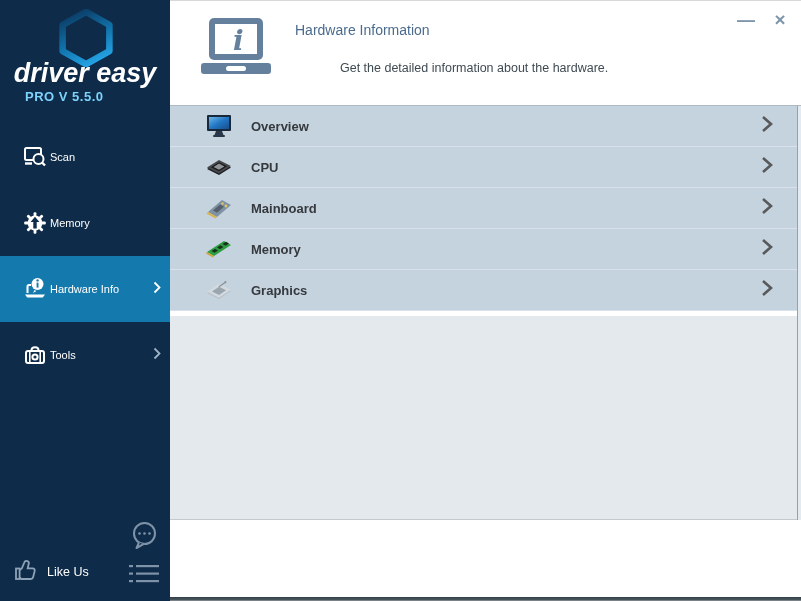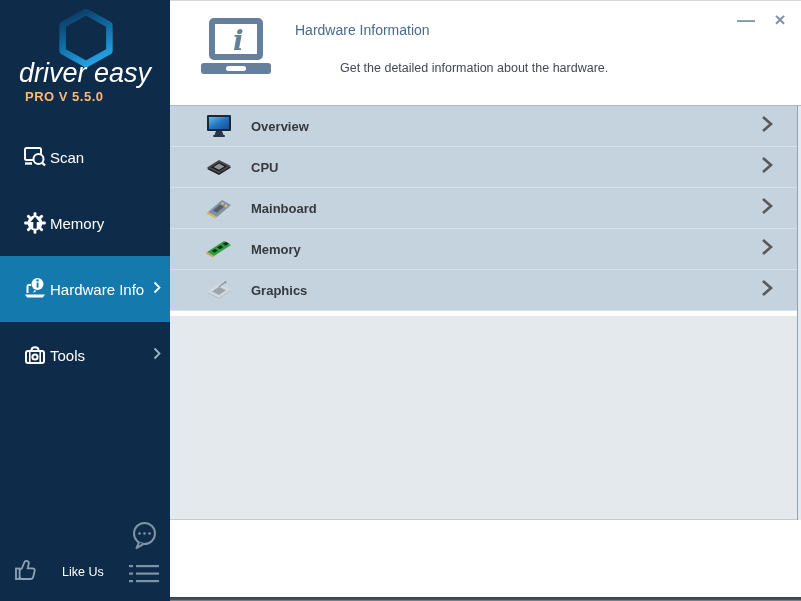--- a/index.html
+++ b/index.html
@@ -9,41 +9,41 @@
     overflow:hidden; margin:0 auto;
   }
   
   .sidebar {
     position:absolute; left:0; top:0; width:170px; height:597px;
     background:#0e2b49;
   }
   .logo { position:absolute; left:56px; top:9px; }
   .brand {
     position:absolute; top:58px; left:0; width:170px; text-align:center;
-    color:#fff; font-size:27px; font-style:italic; font-weight:normal;
+    color:#fff; font-size:27px; font-style:italic; font-weight:bold;
     letter-spacing:0px;
   }
   .pro {
     position:absolute; top:89px; left:25px;
-    color:#fdba74; font-size:13px; font-weight:bold; letter-spacing:0.5px;
+    color:#7dd3fc; font-size:13px; font-weight:bold; letter-spacing:0.5px;
   }
   .menu { position:absolute; top:124px; left:0; width:170px; }
   .menu-item {
     position:relative; height:66px; display:flex; align-items:center;
     padding-left:23px; cursor:pointer;
   }
   .menu-item .mi-icon { width:24px; height:24px; flex:0 0 24px; margin-right:3px; display:flex; align-items:center; justify-content:center; }
-  .menu-item .mi-label { color:#fff; font-size:15px; }
+  .menu-item .mi-label { color:#fff; font-size:11px; }
   .menu-item.selected { background:#147aae; }
   .menu-item .mi-chevron { position:absolute; right:9px; top:50%; transform:translateY(-50%); }
   .likeus {
     position:absolute; left:13px; bottom:10px; display:flex; align-items:center;
     cursor:pointer;
   }
-  .likeus .lu-label { color:#fff; font-size:12.5px; margin-left:22px; }
+  .likeus .lu-label { color:#fff; font-size:12.5px; margin-left:7px; }
   .chat-btn { position:absolute; right:10px; top:520px; cursor:pointer; }
   .list-btn { position:absolute; right:11px; top:563px; cursor:pointer; }
   
   .bottom-strip { position:absolute; left:0; top:597px; width:801px; height:4px; display:flex; }
   .bottom-strip .bs-left { width:170px; height:4px; background:#0e2b49; }
   .bottom-strip .bs-right { flex:1; height:4px; background:linear-gradient(#32414a,#4a565c 75%,#a9adb0); }
   
   .main {
     position:absolute; left:170px; top:0; width:631px; height:597px;
     background:#fff; border-top:1px solid #d8d8d8;

